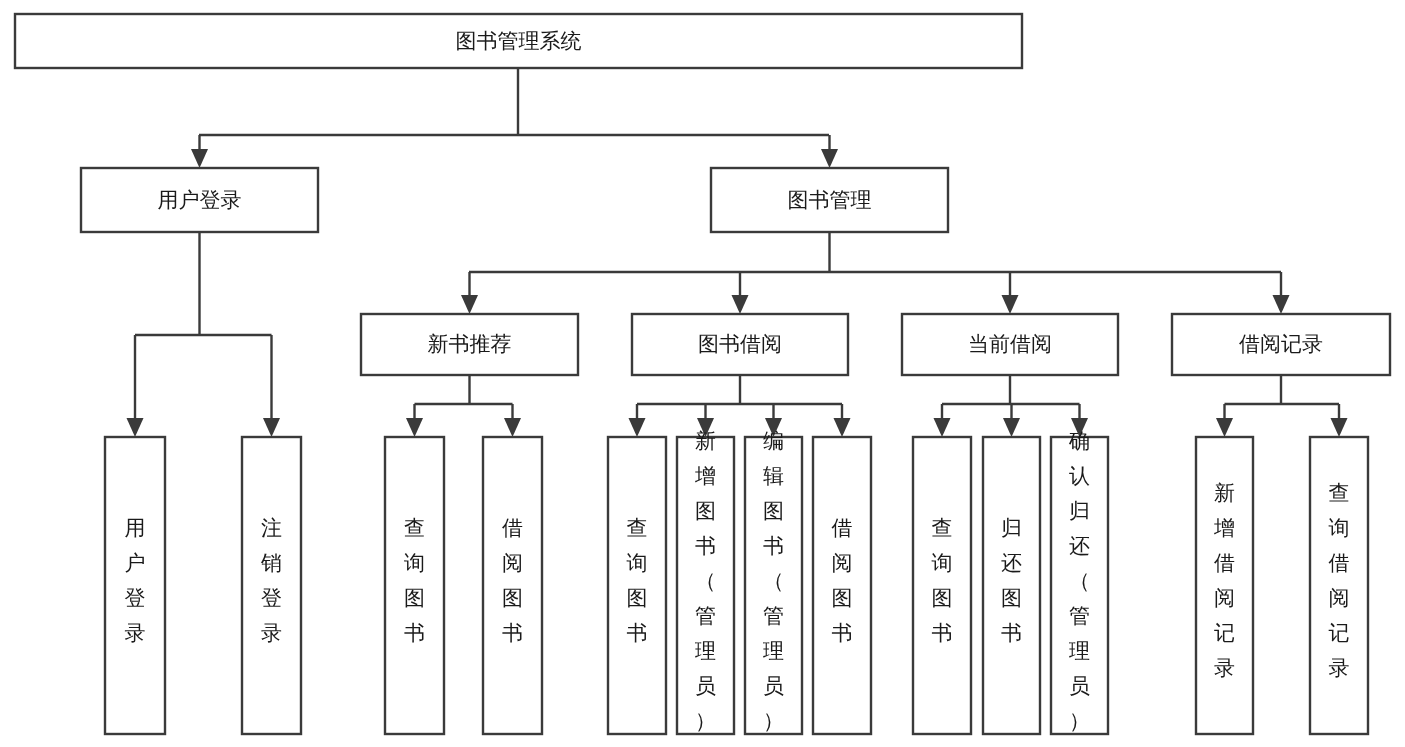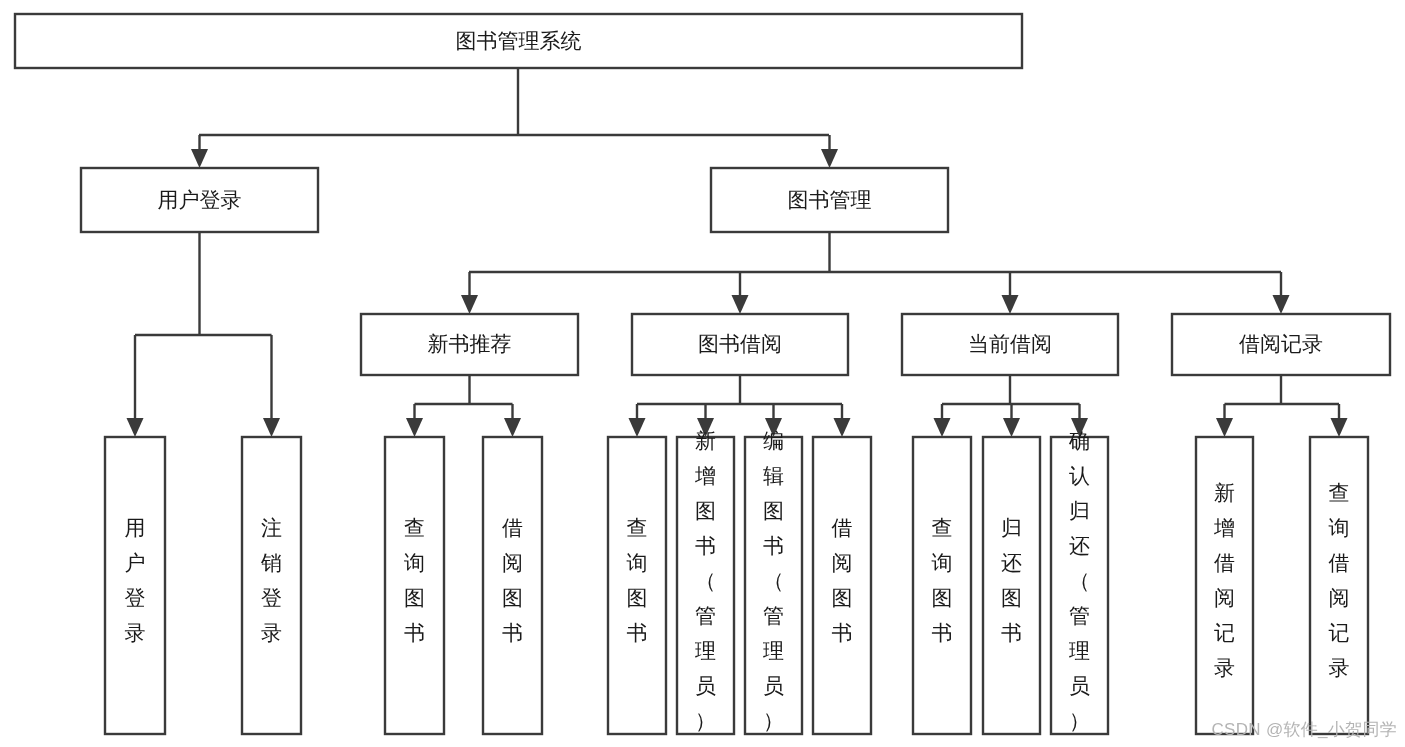--- a/index.html
+++ b/index.html
@@ -201,14 +201,13 @@
         <g>
           <rect x="1196" y="437" width="57" height="297" class="node-box"></rect>
           <text x="1224.5" y="500" class="node-label-vertical"><tspan x="1224.5" dy="0">新</tspan><tspan x="1224.5" dy="35">增</tspan><tspan x="1224.5" dy="35">借</tspan><tspan x="1224.5" dy="35">阅</tspan><tspan x="1224.5" dy="35">记</tspan><tspan x="1224.5" dy="35">录</tspan></text>
         </g>
         <g>
           <rect x="1310" y="437" width="58" height="297" class="node-box"></rect>
           <text x="1339" y="500" class="node-label-vertical"><tspan x="1339" dy="0">查</tspan><tspan x="1339" dy="35">询</tspan><tspan x="1339" dy="35">借</tspan><tspan x="1339" dy="35">阅</tspan><tspan x="1339" dy="35">记</tspan><tspan x="1339" dy="35">录</tspan></text>
         </g>
       </g>
   </svg>
-  <div class="watermark-text">CSDN @软件_小贺同学</div>
 </div>
 
 </body></html>

